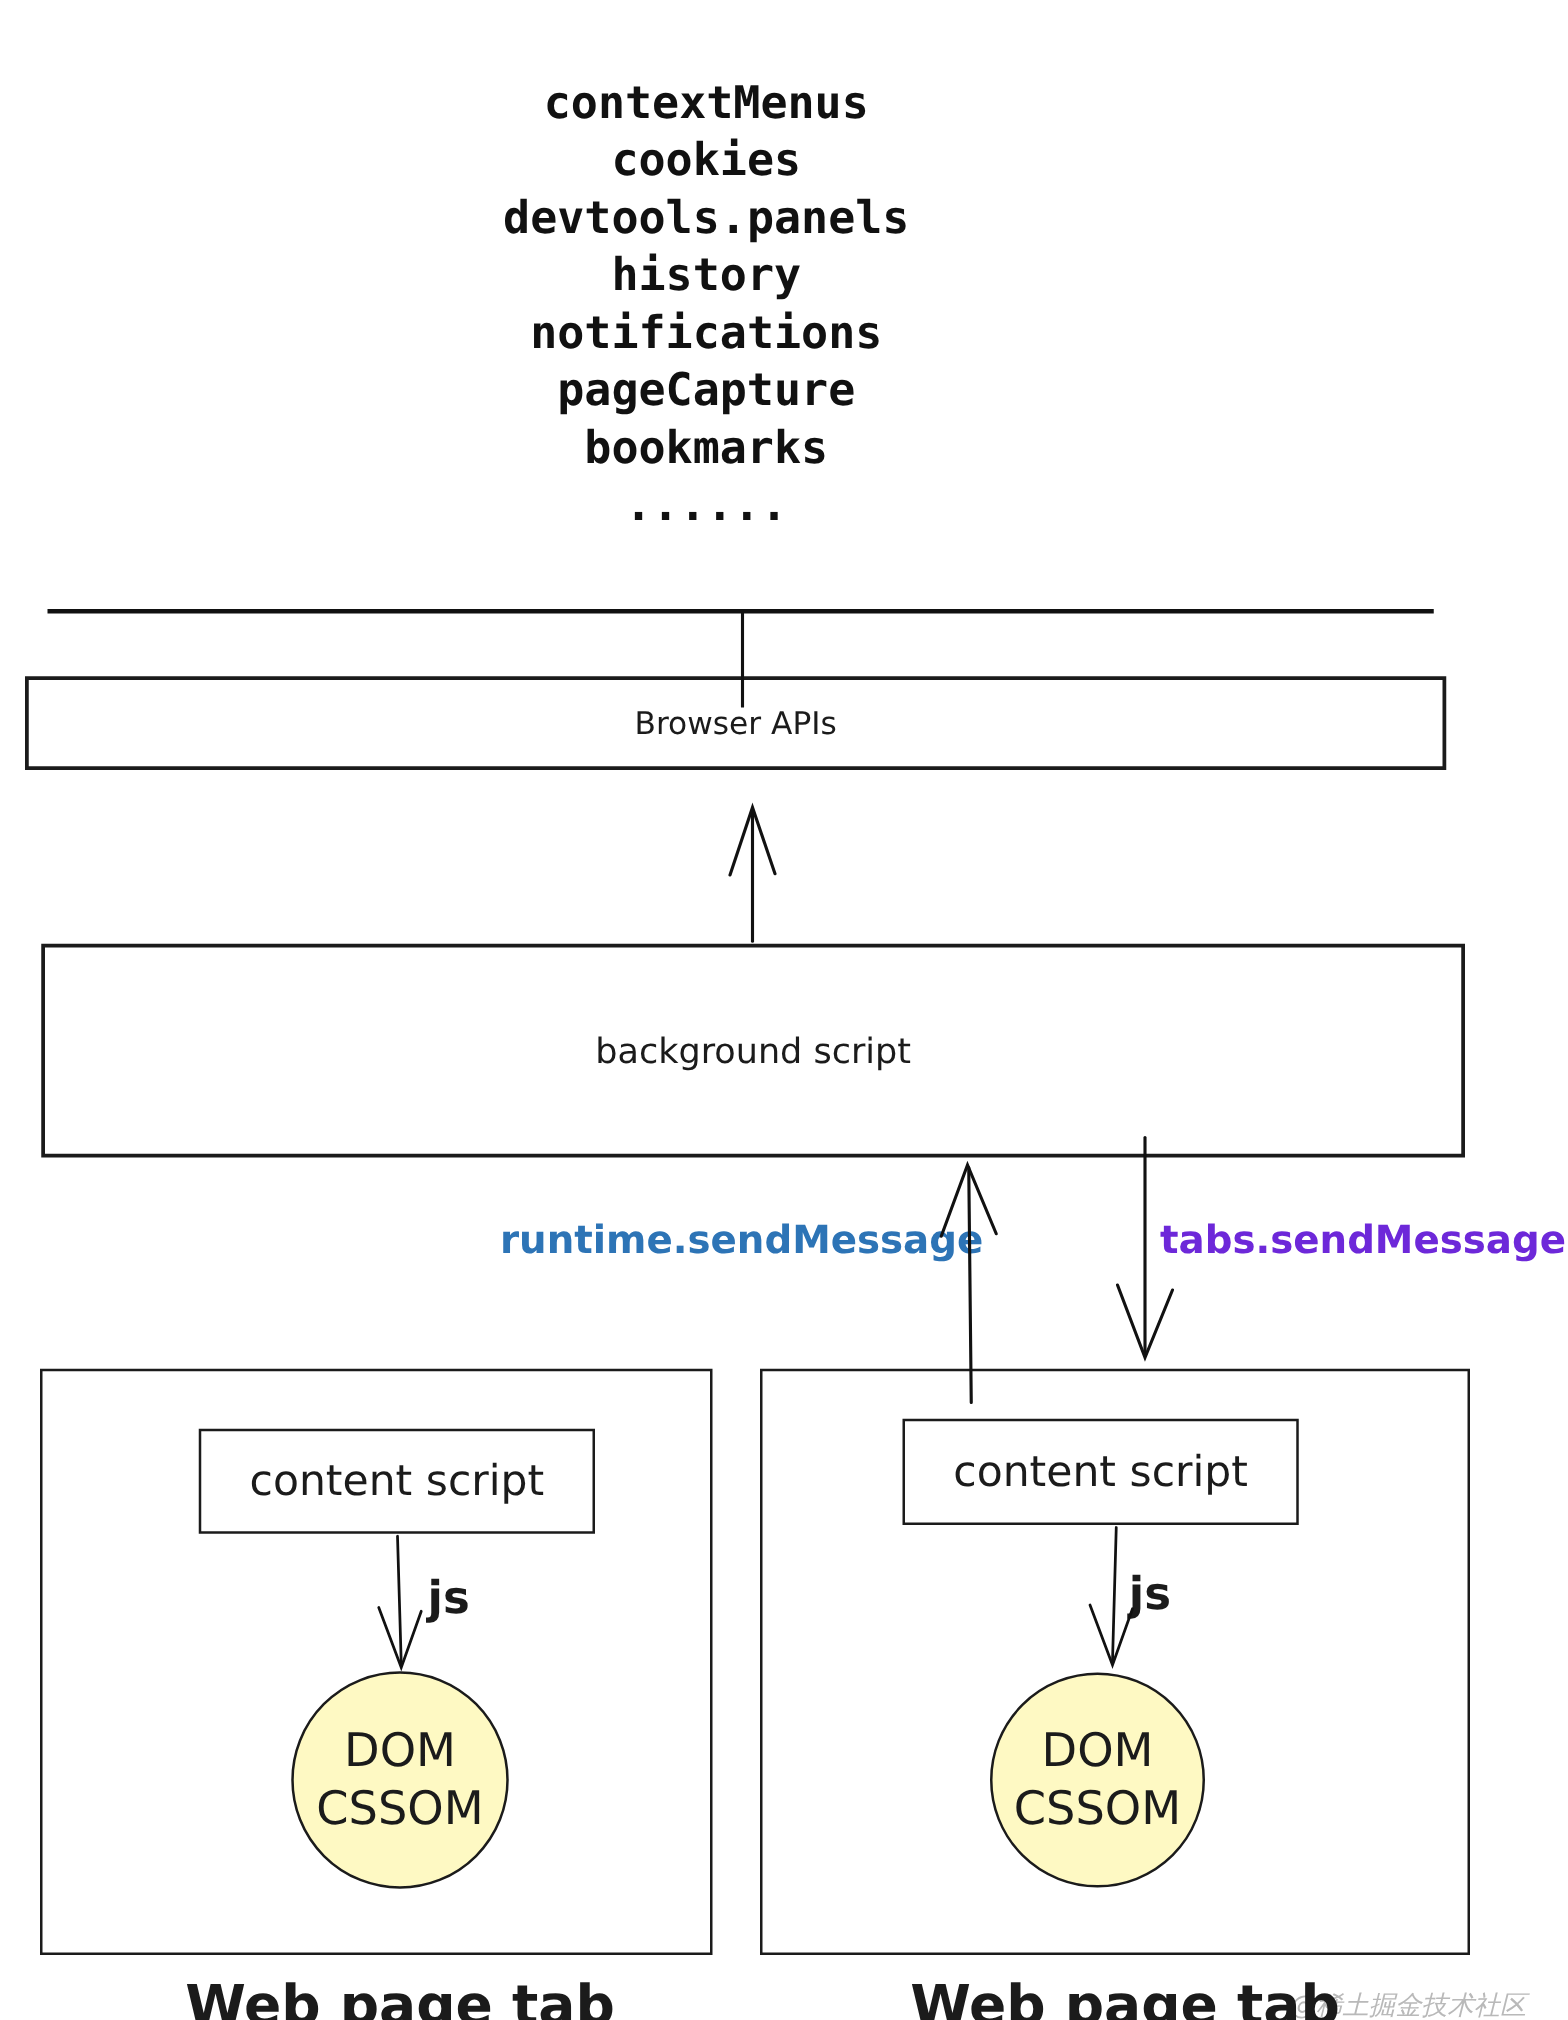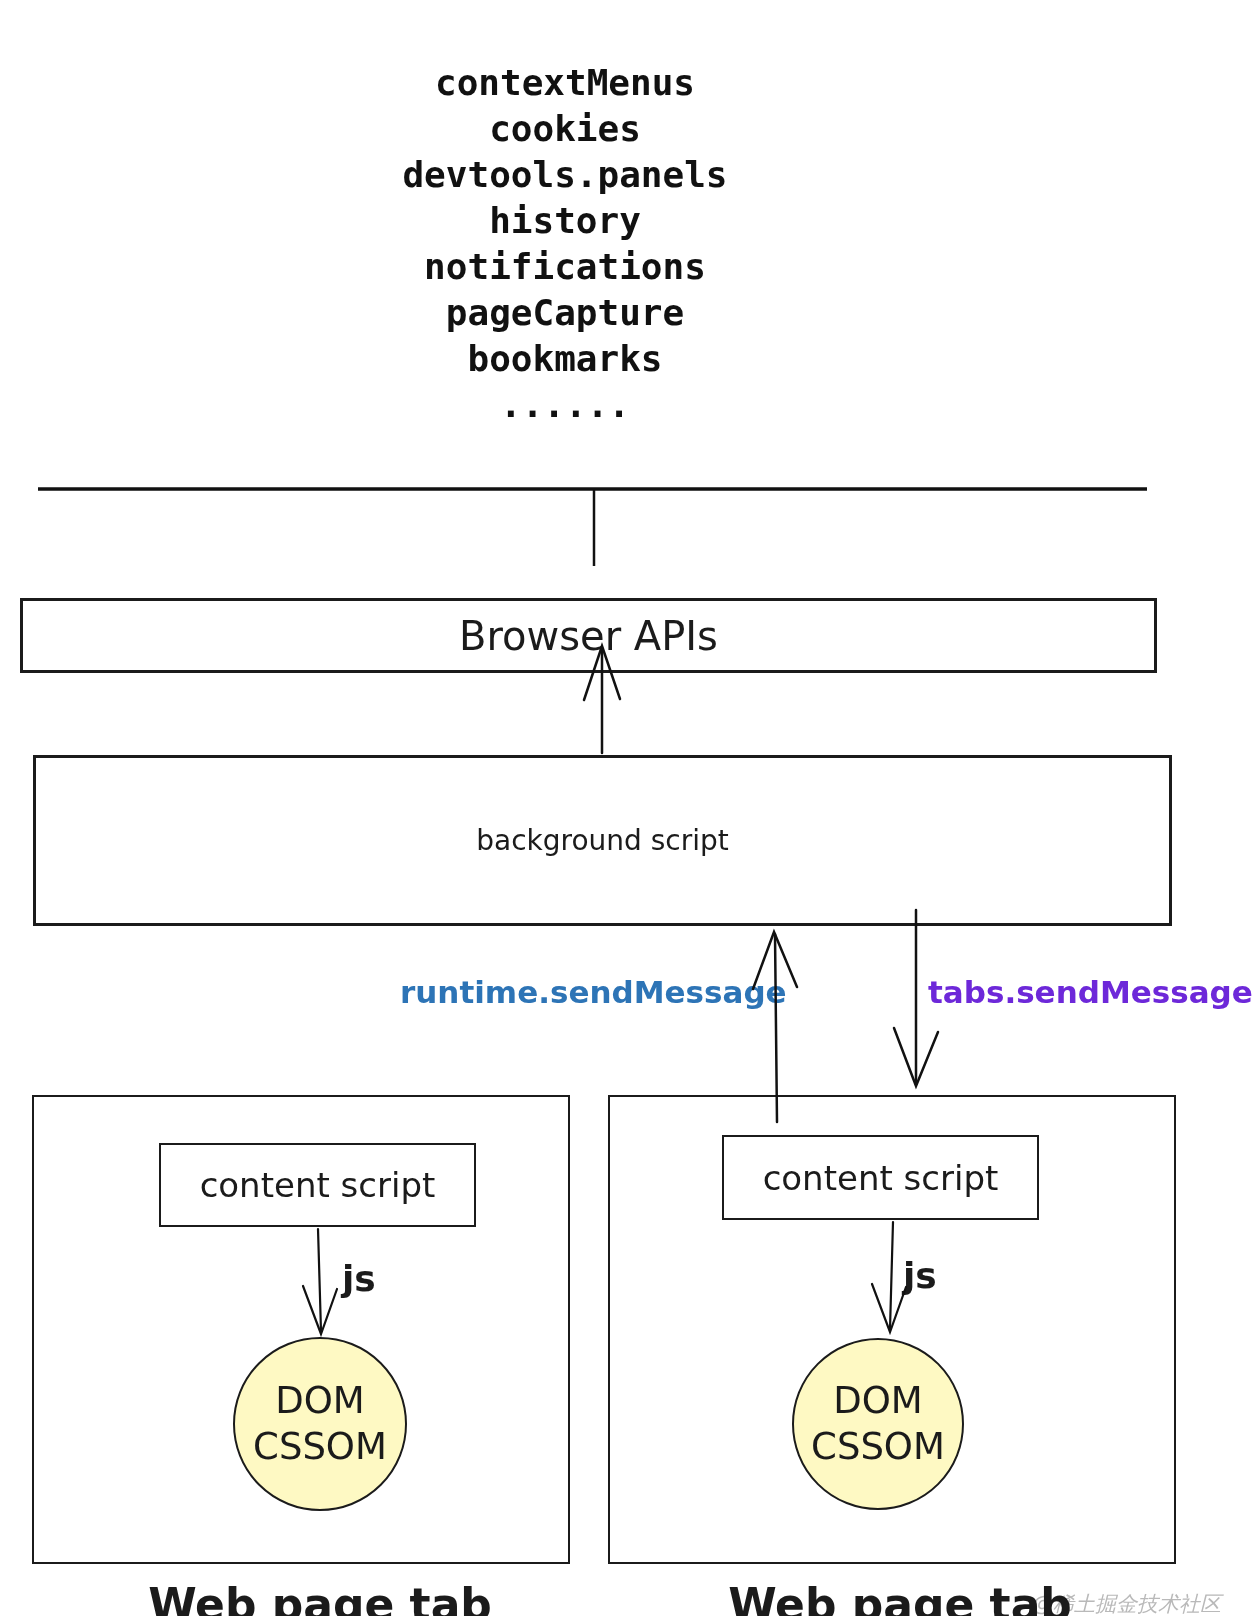--- a/index.html
+++ b/index.html
@@ -13,21 +13,21 @@
     font-family:"DejaVu Sans Mono", monospace;font-weight:bold;
     font-size:36px;line-height:46px;color:#111;
   }
   
   .hand{font-family:"DejaVu Sans", sans-serif;}
   .box{
     position:absolute;border:3px solid #1b1b1b;background:#ffffff;
     display:flex;align-items:center;justify-content:center;box-sizing:border-box;
   }
   .box-thin{border-width:2.5px;}
-  #browser-apis-box{left:20px;top:556px;width:1137px;height:75px;font-size:40px;}
+  #browser-apis-box{left:20px;top:499px;width:1137px;height:75px;font-size:25px;}
   #background-box{left:33px;top:713px;width:1139px;height:171px;font-size:28px;}
   .tab-box{background:transparent;}
   #tab-box-left{left:32px;top:1053px;width:538px;height:469px;}
   #tab-box-right{left:608px;top:1053px;width:568px;height:469px;}
   #content-box-left{left:159px;top:1101px;width:317px;height:84px;font-size:34px;}
   #content-box-right{left:722px;top:1093px;width:317px;height:85px;font-size:34px;}
   .circle{
     position:absolute;border:2.5px solid #1b1b1b;border-radius:50%;
     display:flex;flex-direction:column;align-items:center;justify-content:center;
     font-size:37px;line-height:46px;box-sizing:border-box;background:#fef9c3;

